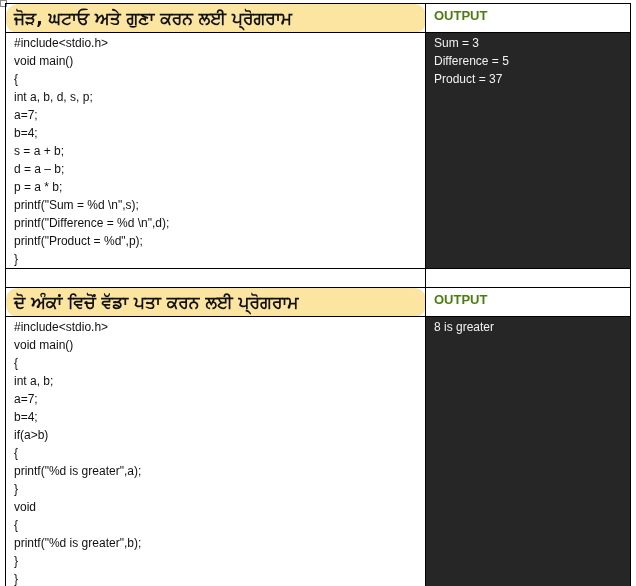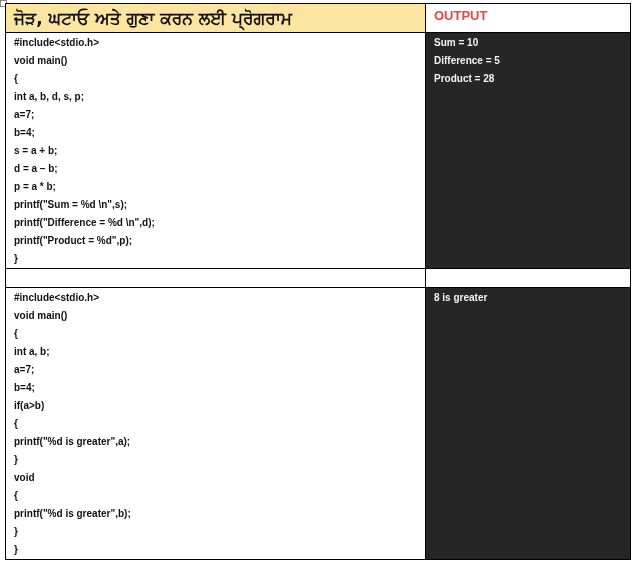--- a/index.html
+++ b/index.html
@@ -5,26 +5,26 @@
     html, body { margin: 0; padding: 0; background: #ffffff; }
     body { width: 636px; height: 586px; position: relative; overflow: hidden;
            font-family: "Liberation Sans", "DejaVu Sans", sans-serif; }
     .move-handle { position: absolute; left: 0; top: 0; width: 7px; height: 7px;
                    border: 1px solid #8a8a8a; background: #fff; box-sizing: border-box; }
     table.prog { position: absolute; left: 5px; border-collapse: collapse; width: 625px; table-layout: fixed; }
     table.prog td { border: 1px solid #000; padding: 0 0 0 8px; vertical-align: top; box-sizing: border-box; }
     .col-code { width: 420px; }
     .col-out { width: 205px; }
     .hdr-code { background: #FCE5A0; height: 28px; font-size: 17px; font-weight: bold; color: #111;
-                line-height: 28px; font-family: "DejaVu Sans", sans-serif; }
-    .hdr-out { background: #ffffff; height: 28px; font-size: 13px; font-weight: bold; color: #ef4444;
+                line-height: 28px; font-family: "DejaVu Sans", sans-serif; border-radius: 12px; }
+    .hdr-out { background: #ffffff; height: 28px; font-size: 13px; font-weight: bold; color: #4d7c0f;
                line-height: 24px; }
     .code-cell { background: #fff; }
     .out-cell { background: #262626; color: #fff; }
-    .line { font-size: 10px; font-weight: bold; line-height: 18px; white-space: pre; color: #111; height: 18px; }
+    .line { font-size: 12px; font-weight: normal; line-height: 18px; white-space: pre; color: #111; height: 18px; }
     .out-cell .line { color: #f2f2f2; }
     .code-block { padding-top: 1px; }
     .spacer td { height: 19px; background: #fff; }
   </style>
 </head>
 <body>
 
 <div class="move-handle"></div>
 
 <table class="prog" style="top:3px;">
@@ -52,32 +52,36 @@
         <div class="line">d = a – b;</div>
         <div class="line">p = a * b;</div>
         <div class="line">printf("Sum = %d \n",s);</div>
         <div class="line">printf("Difference = %d \n",d);</div>
         <div class="line">printf("Product = %d",p);</div>
         <div class="line">}</div>
       </div>
     </td>
     <td class="out-cell">
       <div class="code-block">
-        <div class="line">Sum = 10</div>
+        <div class="line">Sum = 3</div>
         <div class="line">Difference = 5</div>
-        <div class="line">Product = 28</div>
+        <div class="line">Product = 37</div>
       </div>
     </td>
   </tr>
 
   <tr class="spacer">
     <td></td>
     <td></td>
   </tr>
 
+  <tr>
+    <td class="hdr-code">ਦੋ ਅੰਕਾਂ ਵਿਚੋਂ ਵੱਡਾ ਪਤਾ ਕਰਨ ਲਈ ਪ੍ਰੋਗਰਾਮ</td>
+    <td class="hdr-out">OUTPUT</td>
+  </tr>
 
   <tr>
     <td class="code-cell">
       <div class="code-block">
         <div class="line">#include&lt;stdio.h&gt;</div>
         <div class="line">void main()</div>
         <div class="line">{</div>
         <div class="line">int a, b;</div>
         <div class="line">a=7;</div>
         <div class="line">b=4;</div>

